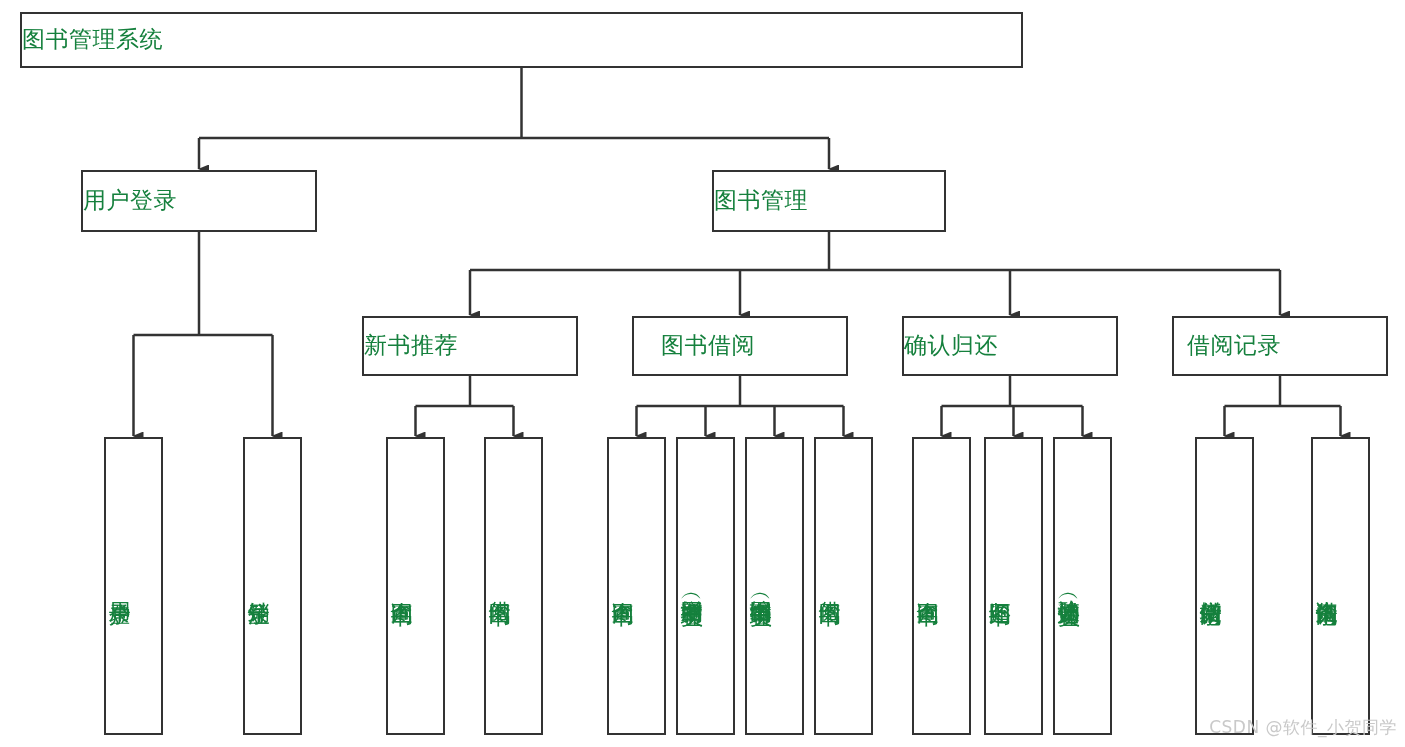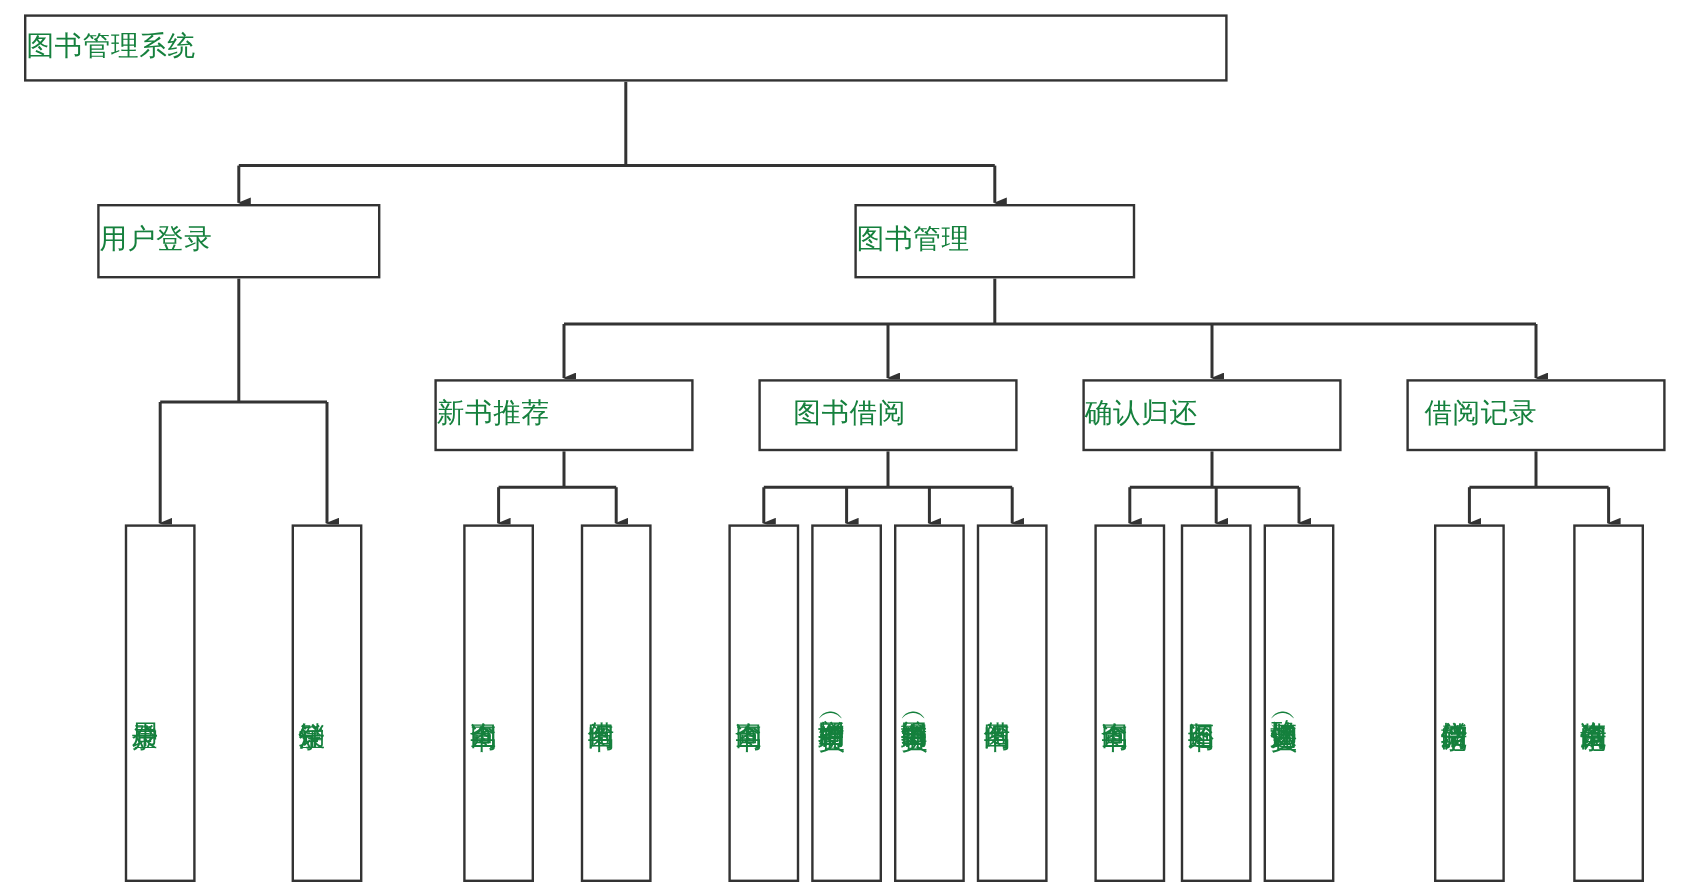--- a/index.html
+++ b/index.html
@@ -164,13 +164,14 @@
         <span class="node-label-v">确认归还（管理员）</span>
       </div>
       <div class="node-box" style="left: 1195px; top: 437px; width: 59px; height: 298px;">
         <span class="node-label-v">新增借阅记录</span>
       </div>
       <div class="node-box" style="left: 1311px; top: 437px; width: 59px; height: 298px;">
         <span class="node-label-v">查询借阅记录</span>
       </div>
     </div>
 
+  <div id="watermark">CSDN @软件_小贺同学</div>
 </div>
 
 </body></html>

